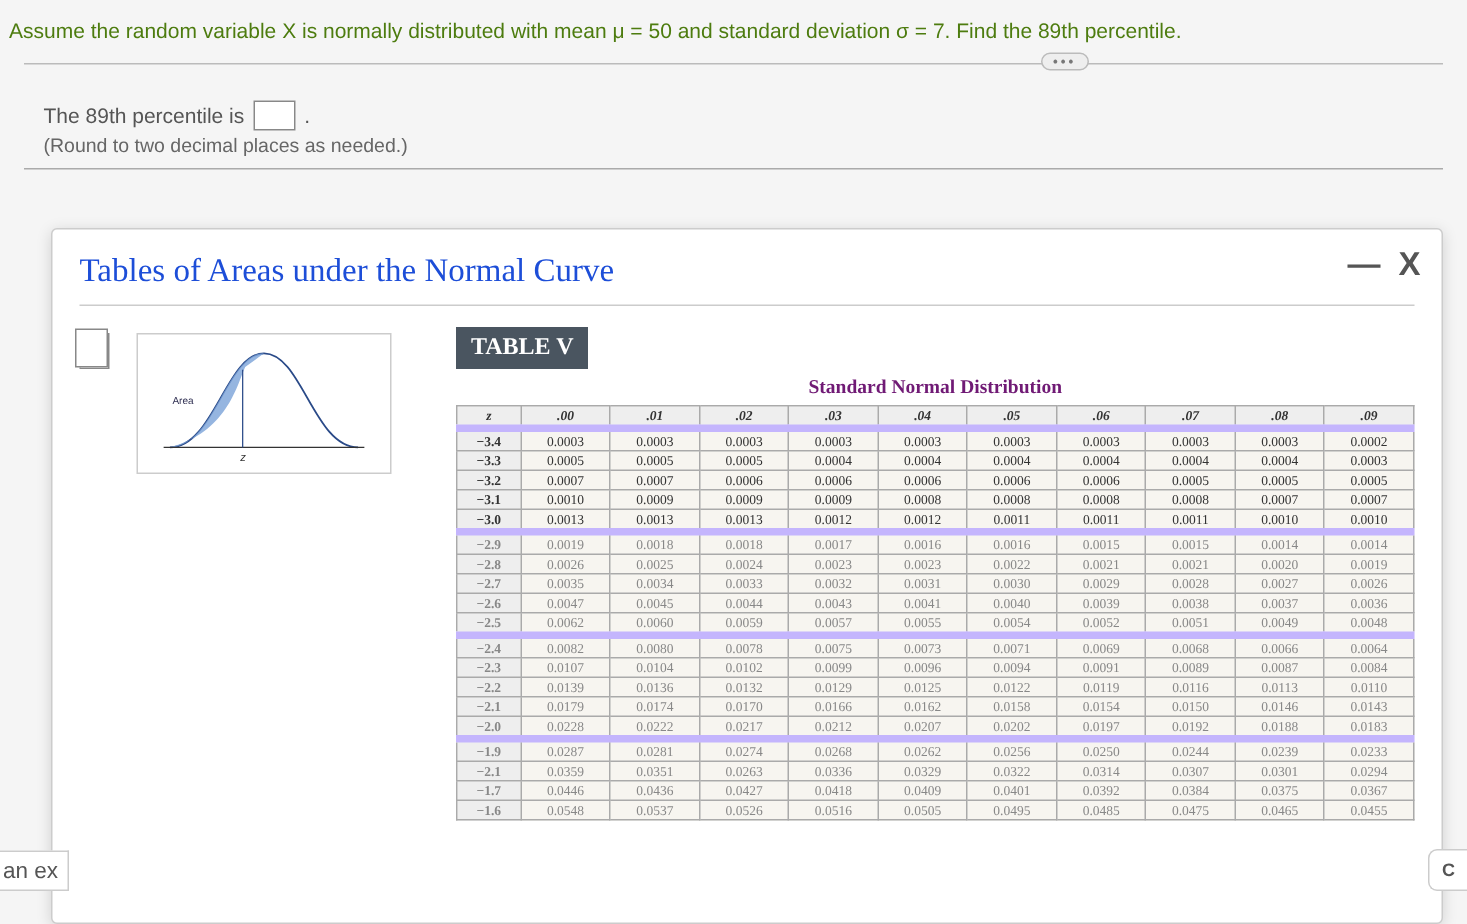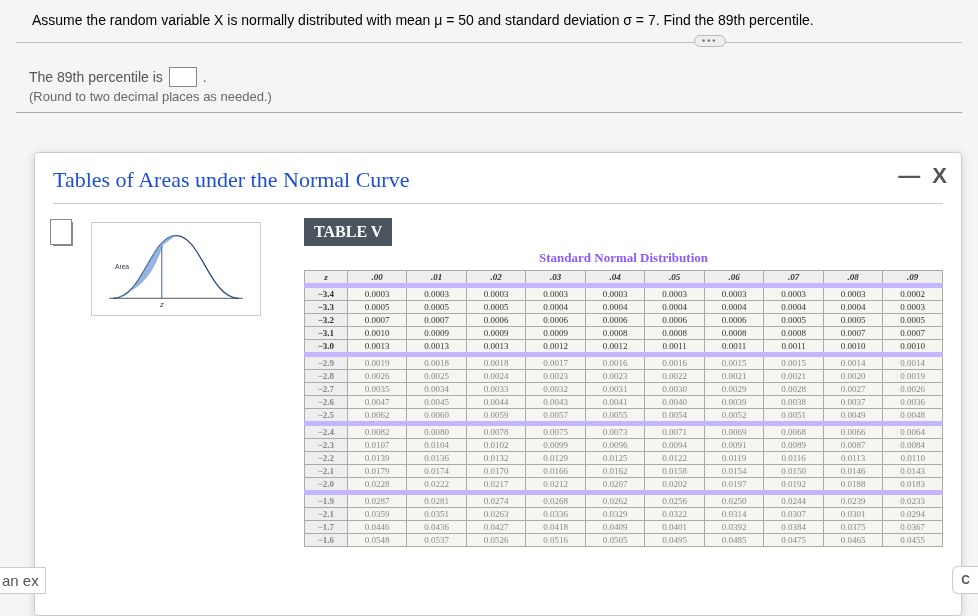--- a/index.html
+++ b/index.html
@@ -6,23 +6,23 @@
   body {
     font-family: Arial, sans-serif;
     background: #f5f5f5;
     width: 978px;
     height: 616px;
     overflow: hidden;
     position: relative;
     color: #444;
   }
   .question-area {
-    padding: 12px 16px 8px 32px;
+    padding: 12px 16px 8px 6px;
     font-size: 14px;
-    color: #000000;
+    color: #4d7c0f;
   }
   .hr-wrap {
     position: relative;
     margin: 6px 16px;
     border-top: 1px solid #bbb;
   }
   .bubble {
     position: absolute;
     right: 25%;
     top: -8px;
@@ -132,21 +132,21 @@
     font-weight: bold;
     padding: 5px 10px;
     display: inline-block;
     font-size: 16px;
   }
   .table-caption {
     text-align: center;
     font-family: Georgia, serif;
     font-weight: bold;
     font-size: 13px;
-    color: #8b5cf6;
+    color: #701a75;
     padding: 4px 0;
   }
   table.ztable {
     border-collapse: collapse;
     font-size: 9px;
     width: 100%;
     color: #333;
     font-family: Georgia, serif;
   }
   table.ztable th, table.ztable td {

